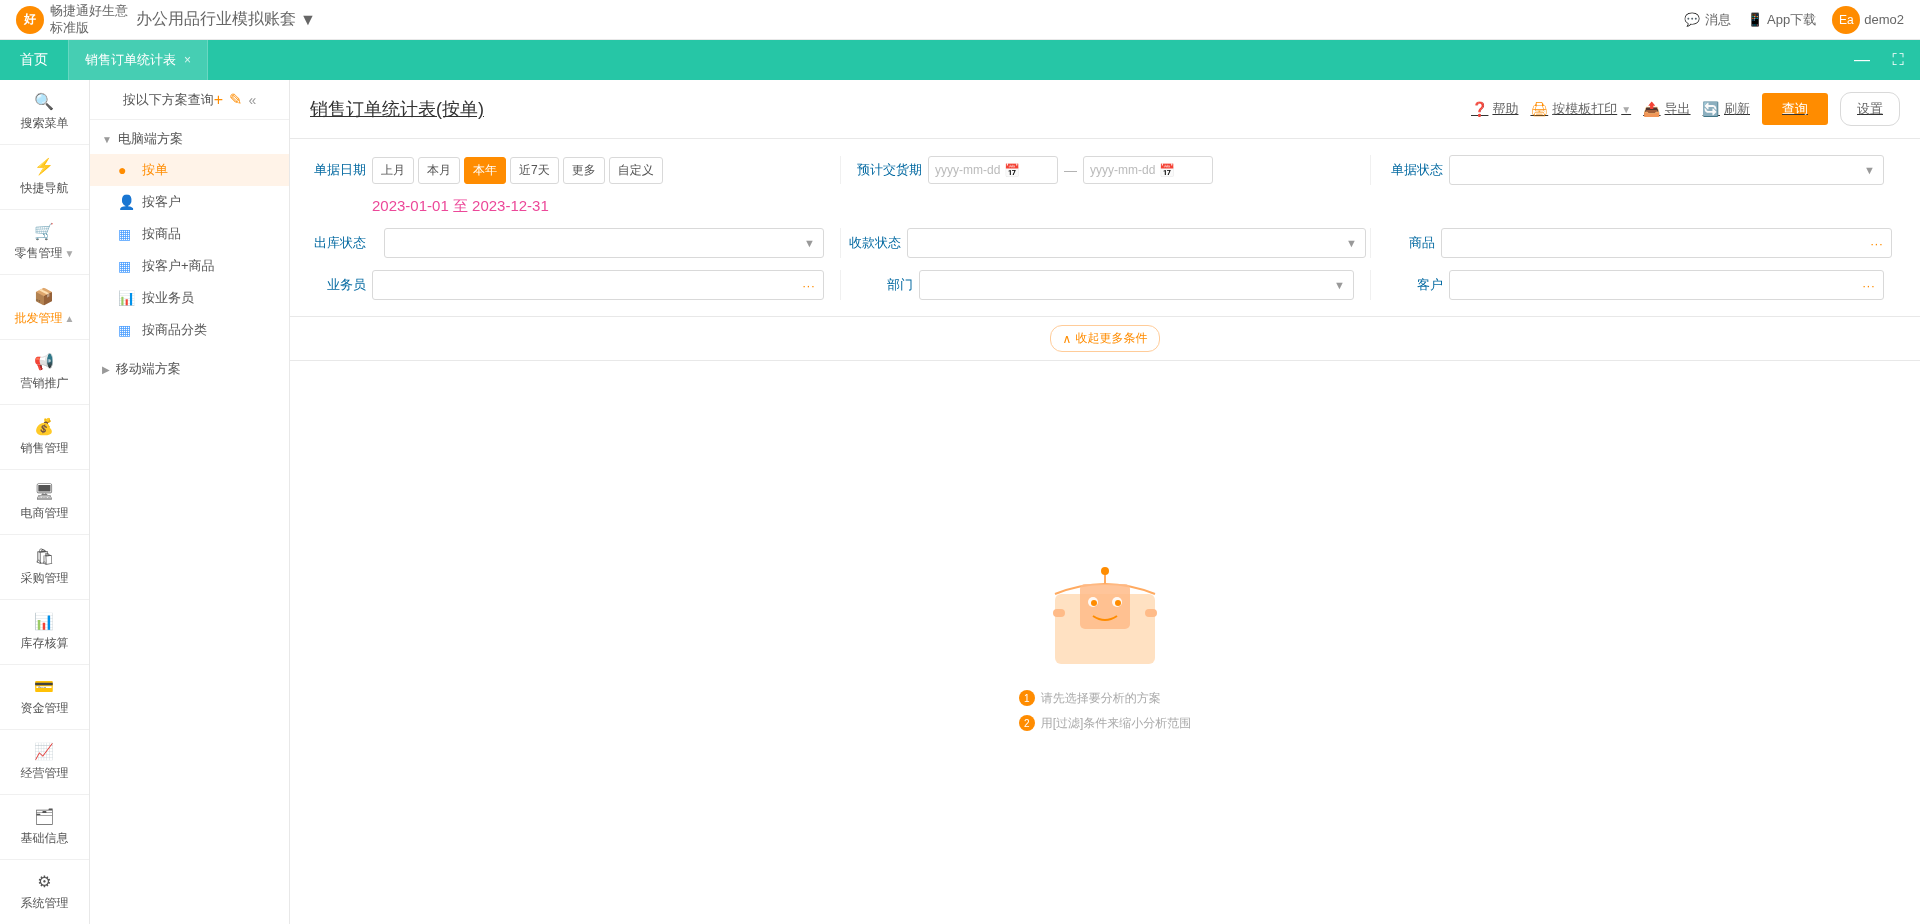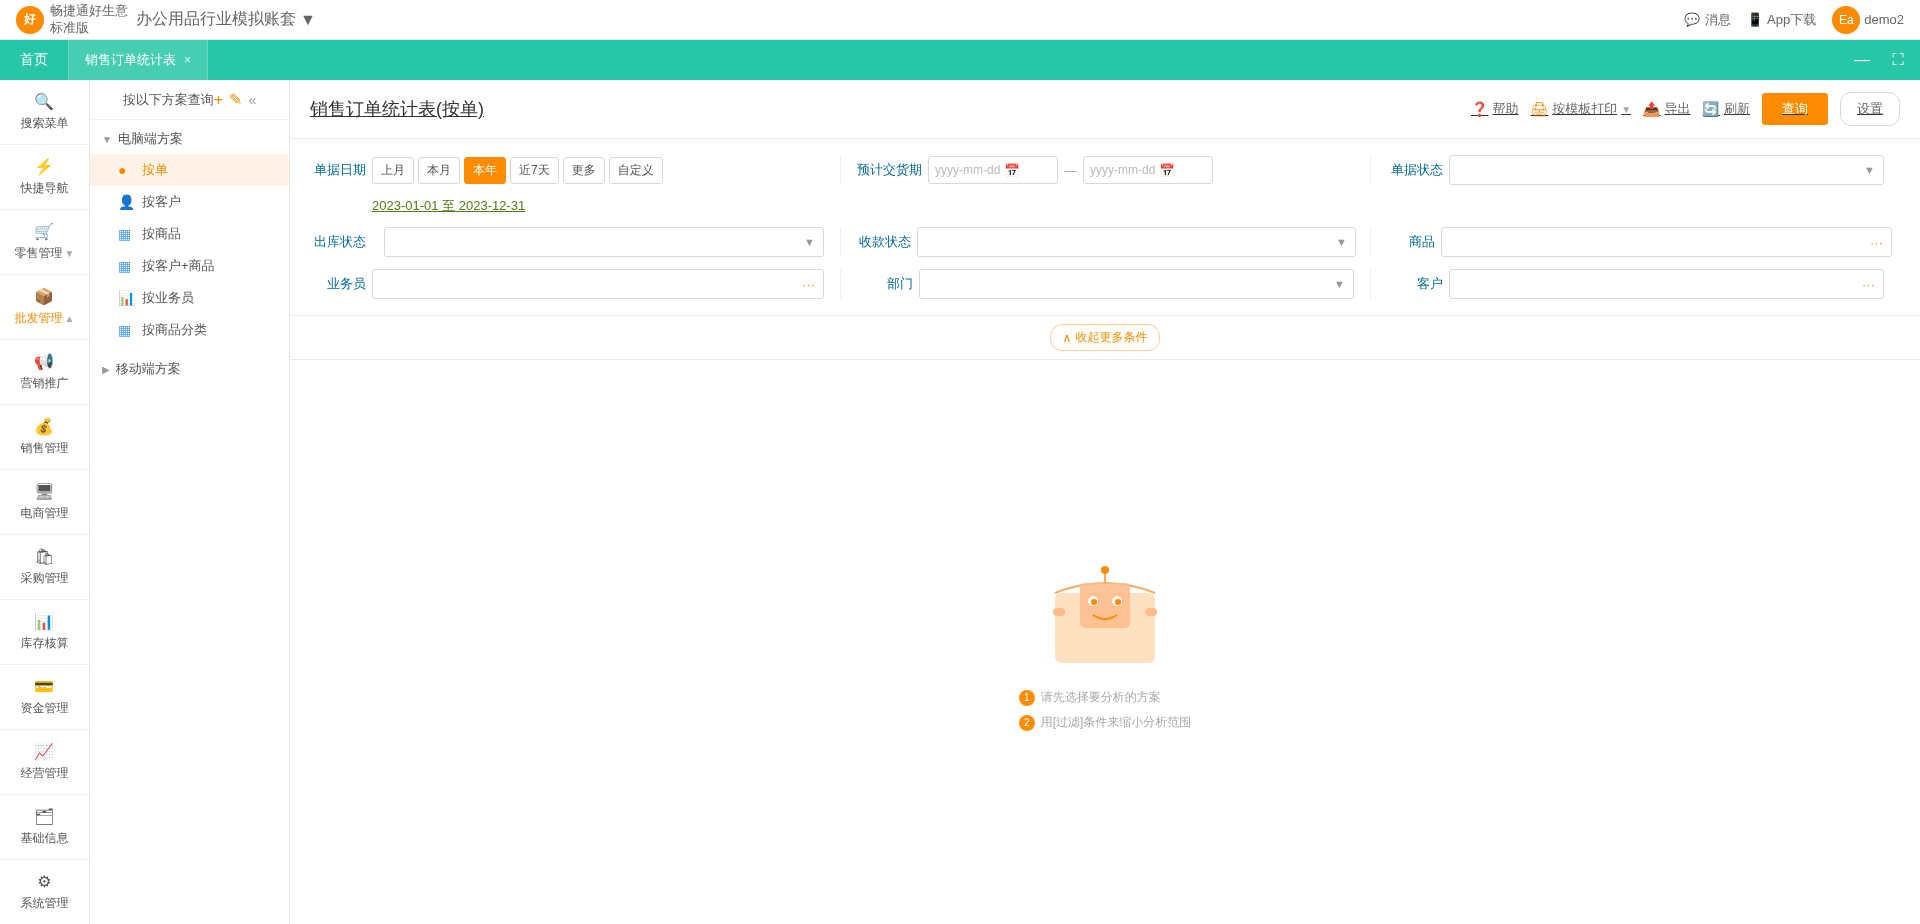--- a/index.html
+++ b/index.html
@@ -472,32 +472,32 @@
             <span class="filter-label">单据状态</span>
             <div class="filter-select" style="flex:1;">
               <span></span>
               <span class="filter-select-arrow">▼</span>
             </div>
           </div>
         </div>
 
         <div style="display:flex;align-items:center;margin-bottom:12px;">
           <span style="min-width:56px;text-align:right;color:#555;font-size:12px;margin-right:6px;"></span>
-          <span style="color:#4d7c0f;font-size:13px;text-decoration:underline;">2023-01-01 至 2023-12-31</span>
+          <span style="color:#ec4899;font-size:15px;">2023-01-01 至 2023-12-31</span>
         </div>
 
         <div style="display:grid;grid-template-columns:1fr 1fr 1fr;gap:0;align-items:center;margin-bottom:12px;">
           <div style="display:flex;align-items:center;gap:18px;padding-right:16px;">
             <span class="filter-label">出库状态</span>
             <div class="filter-select" style="flex:1;">
               <span></span>
               <span class="filter-select-arrow">▼</span>
             </div>
           </div>
-          <div style="display:flex;align-items:center;gap:6px;padding:0 14px;border-left:1px solid #f0f0f0;">
+          <div style="display:flex;align-items:center;gap:6px;padding:0 4px;border-left:1px solid #f0f0f0;">
             <span class="filter-label">收款状态</span>
             <div class="filter-select" style="flex:1;">
               <span></span>
               <span class="filter-select-arrow">▼</span>
             </div>
           </div>
           <div style="display:flex;align-items:center;gap:6px;padding:0 8px;border-left:1px solid #f0f0f0;">
             <span class="filter-label">商品</span>
             <div style="flex:1;height:30px;border:1px solid #d9d9d9;border-radius:3px;display:flex;align-items:center;padding:0 8px;justify-content:flex-end;">
               <span style="color:#ff8c00;cursor:pointer;">···</span>

